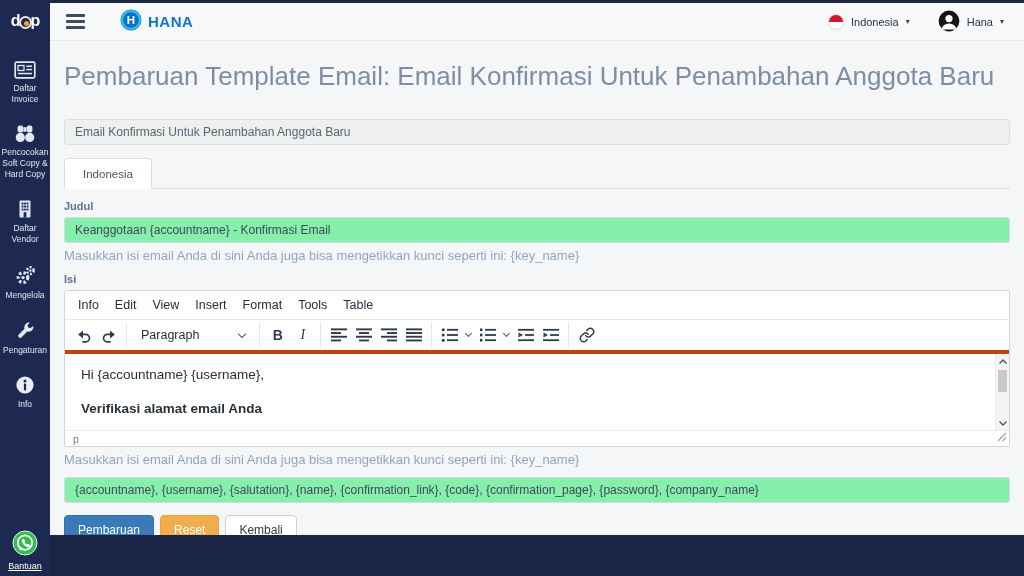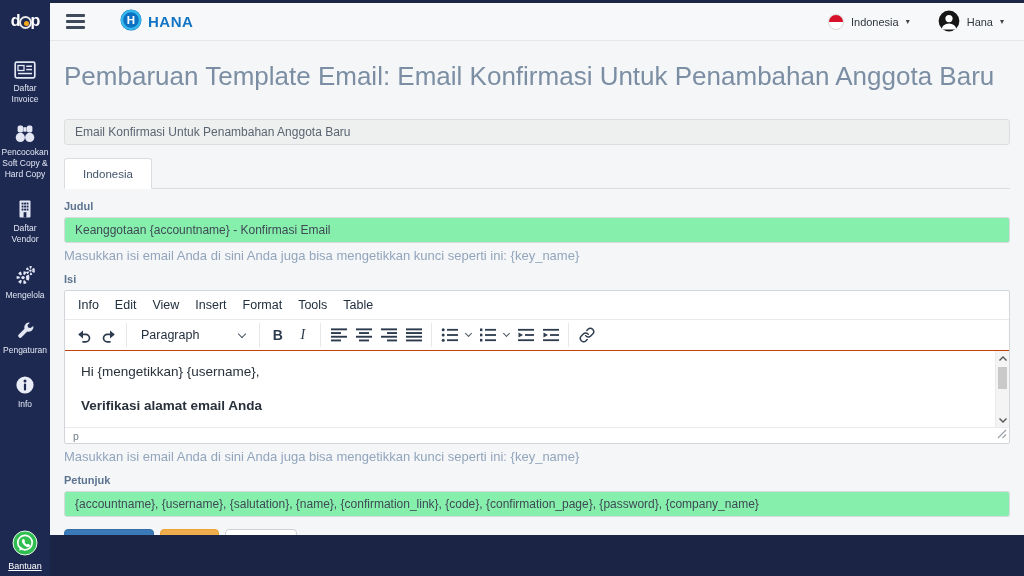--- a/index.html
+++ b/index.html
@@ -39,21 +39,21 @@
 
   .tabs { margin:13px 0 11px; border-bottom:1px solid #d9dde1; display:flex; }
   .tab { padding:9px 18px 8px; font-size:11.5px; color:#45566c; background:#fff; border:1px solid #d9dde1; border-bottom:1px solid #fff; margin-bottom:-1px; border-radius:3px 3px 0 0; cursor:pointer; }
 
   .helper { font-size:13px; color:#92a5bd; margin:5px 0 10px; }
 
   
   .editor { border:1px solid #d2d6da; border-radius:2px; background:#fff; }
   .menubar { display:flex; padding:4px 5px; border-bottom:1px solid #e8eaec; font-size:12.5px; color:#22303e; }
   .menubar span { padding:3px 8px; cursor:pointer; }
-  .toolbar { display:flex; align-items:center; padding:3px 6px; border-bottom:1px solid #c2410c; color:#2d3b4e; }
+  .toolbar { display:flex; align-items:center; padding:3px 6px; border-bottom:4px solid #c2410c; color:#2d3b4e; }
   .tbtn { height:24px; min-width:25px; display:flex; align-items:center; justify-content:center; cursor:pointer; font-size:13px; }
   .tbtn.bold { font-weight:bold; font-size:14px; }
   .tbtn.italic { font-style:italic; font-family:"Liberation Serif",serif; font-size:14px; }
   .tdiv { width:1px; align-self:stretch; background:#e5e7e9; margin:0 5px; }
   .format-select { display:flex; align-items:center; cursor:pointer; font-size:12.5px; color:#22303e; padding:0 9px; height:24px; }
   .format-select .lbl { margin-right:40px; }
   .chev { width:6px; height:6px; border-right:1.4px solid #4a5663; border-bottom:1.4px solid #4a5663; transform:rotate(45deg); margin-top:-3px; }
   .chev.sm { width:5px; height:5px; margin-left:4px; }
 
   .edit-wrap { position:relative; height:76px; }
@@ -357,21 +357,21 @@
           <div class="tbtn">
             <svg width="16" height="16" viewBox="0 0 24 24" fill="none" stroke="#2d3b4e" stroke-width="2.2" stroke-linecap="round" stroke-linejoin="round">
               <path d="M10 13a5 5 0 0 0 7.54.54l3-3a5 5 0 0 0-7.07-7.07l-1.72 1.71"></path>
               <path d="M14 11a5 5 0 0 0-7.54-.54l-3 3a5 5 0 0 0 7.07 7.07l1.71-1.71"></path>
             </svg>
           </div>
         </div>
 
         <div class="edit-wrap">
           <div class="edit-area">
-            <p class="p1">Hi {mengetikkan} {username},</p>
+            <p class="p1">Hi {accountname} {username},</p>
             <p class="p2">Verifikasi alamat email Anda</p>
           </div>
           <div class="scrollbar">
             <div class="arr up">
               <svg width="10" height="7" viewBox="0 0 10 7" fill="none">
                   <polyline points="1.5,5.5 5,2 8.5,5.5" stroke="#555" stroke-width="1.4"></polyline>
                 </svg>
             </div>
             <div class="thumb"></div>
             <div class="arr down">
@@ -387,21 +387,20 @@
           <span class="resize-grip">
             <svg width="10" height="10" viewBox="0 0 10 10">
                 <path d="M9 1 L1 9 M9 5.5 L5.5 9" stroke="#9aa2ab" stroke-width="1.2"></path>
               </svg>
           </span>
         </div>
       </div>
 
       <div class="helper">Masukkan isi email Anda di sini Anda juga bisa mengetikkan kunci seperti ini: {key_name}</div>
 
-      <div class="field-label">Petunjuk</div>
       <input class="tinput" value="{accountname}, {username}, {salutation}, {name}, {confirmation_link}, {code}, {confirmation_page}, {password}, {company_name}" style="">
 
       <div class="btn-row">
         <button class="btn btn-primary">Pembaruan</button>
         <button class="btn btn-reset">Reset</button>
         <button class="btn btn-back">Kembali</button>
       </div>
     </div>
 
     <div class="footer-band"></div>

